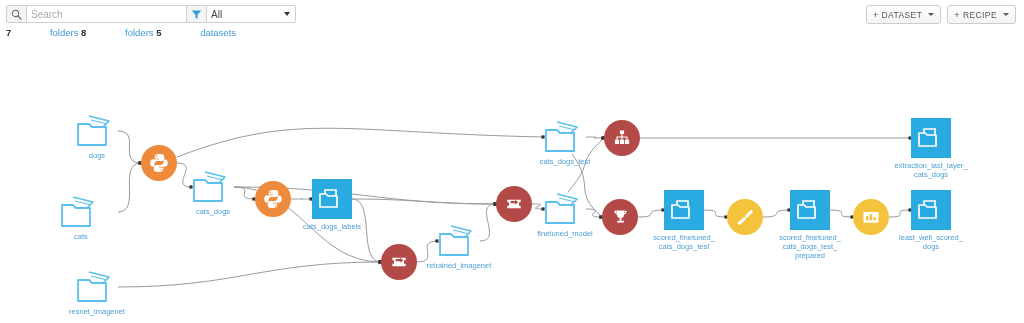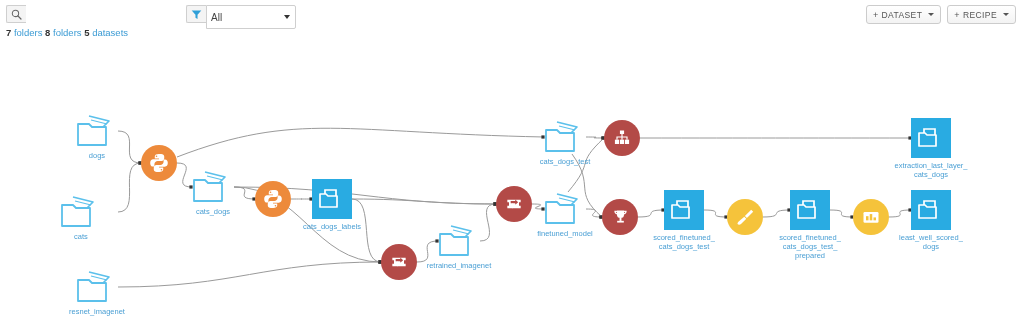--- a/index.html
+++ b/index.html
@@ -42,21 +42,21 @@
     display: flex; align-items: stretch; height: 18px;
   }
   .filter-icon-box {
     width: 20px; background: #f4f4f4;
     border: 1px solid #cfcfcf; border-right: none;
     border-radius: 2px 0 0 2px;
     display: flex; align-items: center; justify-content: center;
   }
   .filter-select {
     position: relative;
-    width: 90px; height: 24px;
+    width: 90px; height: 18px;
     border: 1px solid #cfcfcf;
     border-radius: 0 2px 2px 0;
     background: #fff;
     font-size: 10px; color: #444;
     display: flex; align-items: center;
     padding: 0 4px;
   }
   .filter-caret {
     position: absolute; right: 5px; top: 50%;
     transform: translateY(-50%);
@@ -65,21 +65,21 @@
     border-right: 3.5px solid transparent;
     border-top: 4px solid #333;
   }
 
   .counts {
     position: absolute; left: 6px; top: 27px;
     font-size: 9.5px; color: #3b9bd4;
     white-space: nowrap;
   }
   .counts b { color: #333; font-weight: bold; }
-  .counts .lbl { color: #3b9bd4; }
+  .counts .lbl { color: #3b9bd4; margin-left: 36px; }
 
   .right-buttons {
     position: absolute; right: 8px; top: 5px;
     display: flex; gap: 6px;
   }
   .tb-btn {
     height: 19px;
     border: 1px solid #cccccc;
     border-radius: 3px;
     background: linear-gradient(#ffffff, #f3f3f3);
@@ -147,20 +147,21 @@
 
 <div id="toolbar">
 
   <div class="search-group">
     <div class="search-icon-box">
       <svg width="11" height="11" viewBox="0 0 16 16">
         <circle cx="6.5" cy="6.5" r="4.6" fill="none" stroke="#666" stroke-width="1.5"></circle>
         <line x1="10" y1="10" x2="14.5" y2="14.5" stroke="#666" stroke-width="1.8" stroke-linecap="round"></line>
       </svg>
     </div>
+    <input class="search-input" type="text" placeholder="Search" style="">
   </div>
 
   <div class="filter-group">
     <div class="filter-icon-box">
       <svg width="11" height="11" viewBox="0 0 16 16">
         <polygon points="1,2 15,2 9.5,8.4 9.5,14.5 6.5,12.6 6.5,8.4" fill="#2e9fd8"></polygon>
       </svg>
     </div>
     <div class="filter-select">
       <span>All</span>

